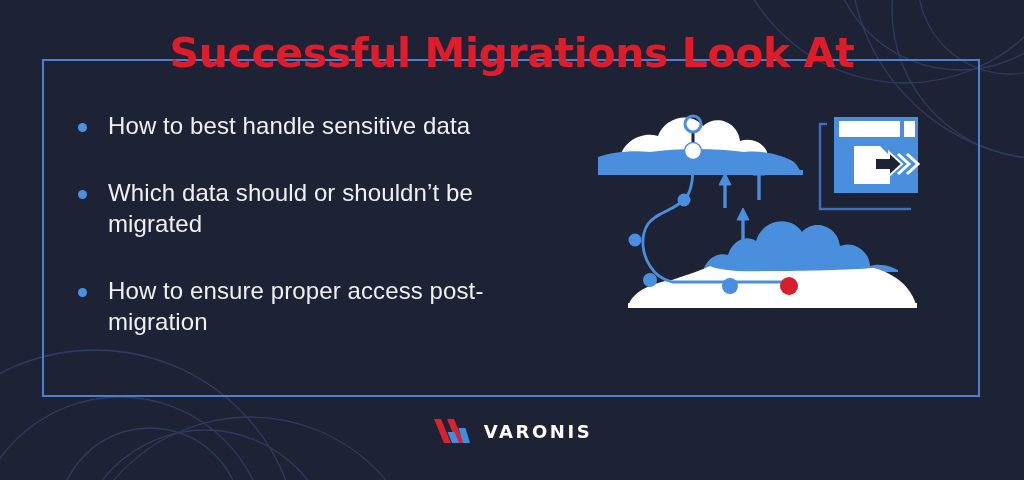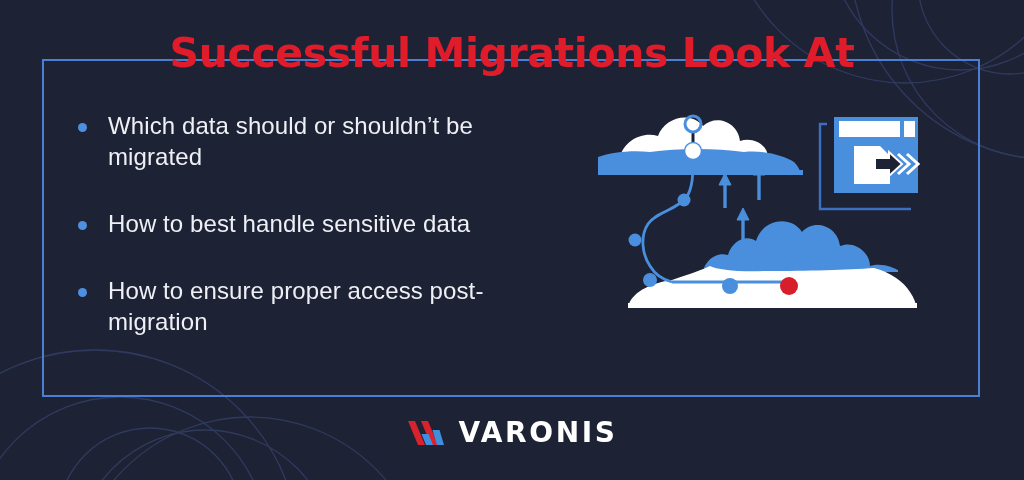--- a/index.html
+++ b/index.html
@@ -96,21 +96,21 @@
     left: 0;
     top: 416px;
     width: 1024px;
     display: flex;
     justify-content: center;
     align-items: center;
   }
   .logo-mark { margin-right: 10px; display: block; }
   .logo-word {
     color: #ffffff;
-    font-size: 28px;
+    font-size: 18px;
     font-weight: bold;
     letter-spacing: 2.6px;
     font-family: "DejaVu Sans", sans-serif;
   }
 </style>
 </head>
 <body>
 
 <div id="slide">
 
@@ -132,25 +132,25 @@
     </g>
   </svg>
 
   <div class="frame"></div>
 
   <div class="title">Successful Migrations Look At</div>
 
   <div class="bullets">
     <div class="bullet-row">
       <span class="bullet-dot"></span>
-      <span class="bullet-text">Which data should or shouldn’t be migrated</span>
+      <span class="bullet-text">How to best handle sensitive data</span>
     </div>
     <div class="bullet-row">
       <span class="bullet-dot"></span>
-      <span class="bullet-text">How to best handle sensitive data</span>
+      <span class="bullet-text">Which data should or shouldn’t be migrated</span>
     </div>
     <div class="bullet-row">
       <span class="bullet-dot"></span>
       <span class="bullet-text">How to ensure proper access post-migration</span>
     </div>
   </div>
 
   <svg class="illustration" viewBox="0 0 350 225" xmlns="http://www.w3.org/2000/svg">
 
     <g>

